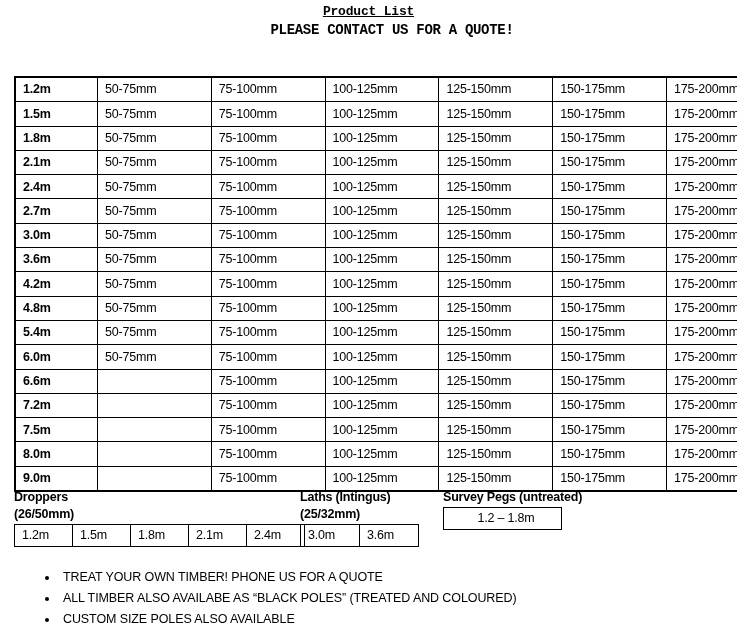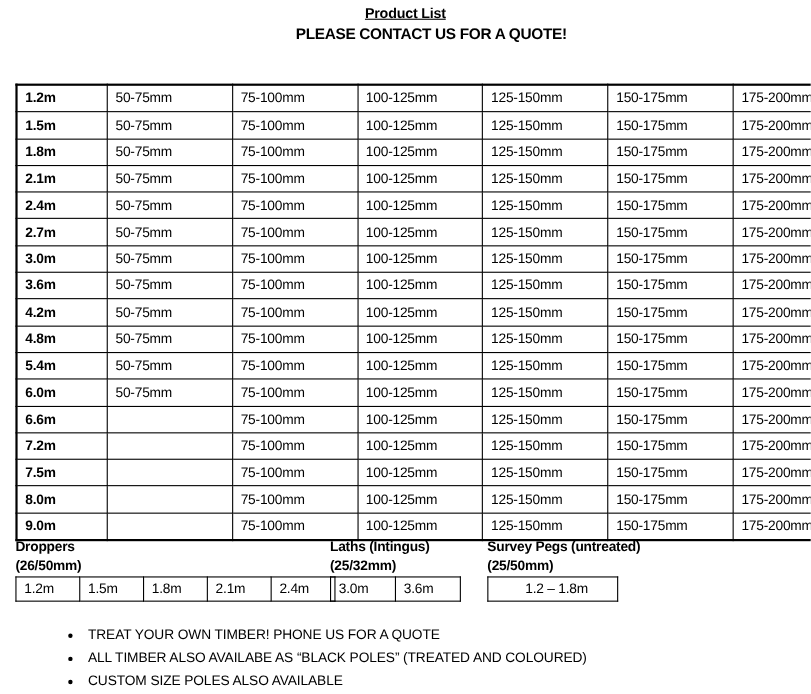--- a/index.html
+++ b/index.html
@@ -13,20 +13,21 @@
     font-family: "Liberation Sans", sans-serif;
     color: #000000;
     position: relative;
     overflow: hidden;
   }
 
   
   .header {
     text-align: center;
     padding-top: 3px;
+    font-family: Liberation Mono, monospace;
   }
   .header .title {
     font-size: 13px;
     font-weight: bold;
     text-decoration: underline;
     line-height: 17px;
     letter-spacing: -0.2px;
   }
   .header .line2 {
     font-size: 14px;
@@ -113,21 +114,20 @@
   #block-laths table.mini td { width: 51px; }
   #block-pegs { left: 443px; }
   #block-pegs table.mini td { width: 110px; text-align: center; }
 
   
   .bullets {
     position: absolute;
     left: 0;
     top: 567px;
     width: 635px;
-    margin-left: 17px;
   }
   .bullet-row {
     position: relative;
     height: 21px;
     line-height: 21px;
   }
   .bullet-dot {
     position: absolute;
     left: 45px;
     top: 9px;
@@ -339,21 +339,20 @@
           <tr id="laths-row">
             <td>3.0m</td>
             <td>3.6m</td>
           </tr>
         </tbody>
     </table>
   </div>
 
   <div class="small-block" id="block-pegs">
     <div class="cap">Survey Pegs (untreated)</div>
-    <div class="cap">(25/50mm)</div>
     <table class="mini">
       <tbody>
           <tr id="pegs-row">
             <td>1.2 – 1.8m</td>
           </tr>
         </tbody>
     </table>
   </div>
 
 </div>

